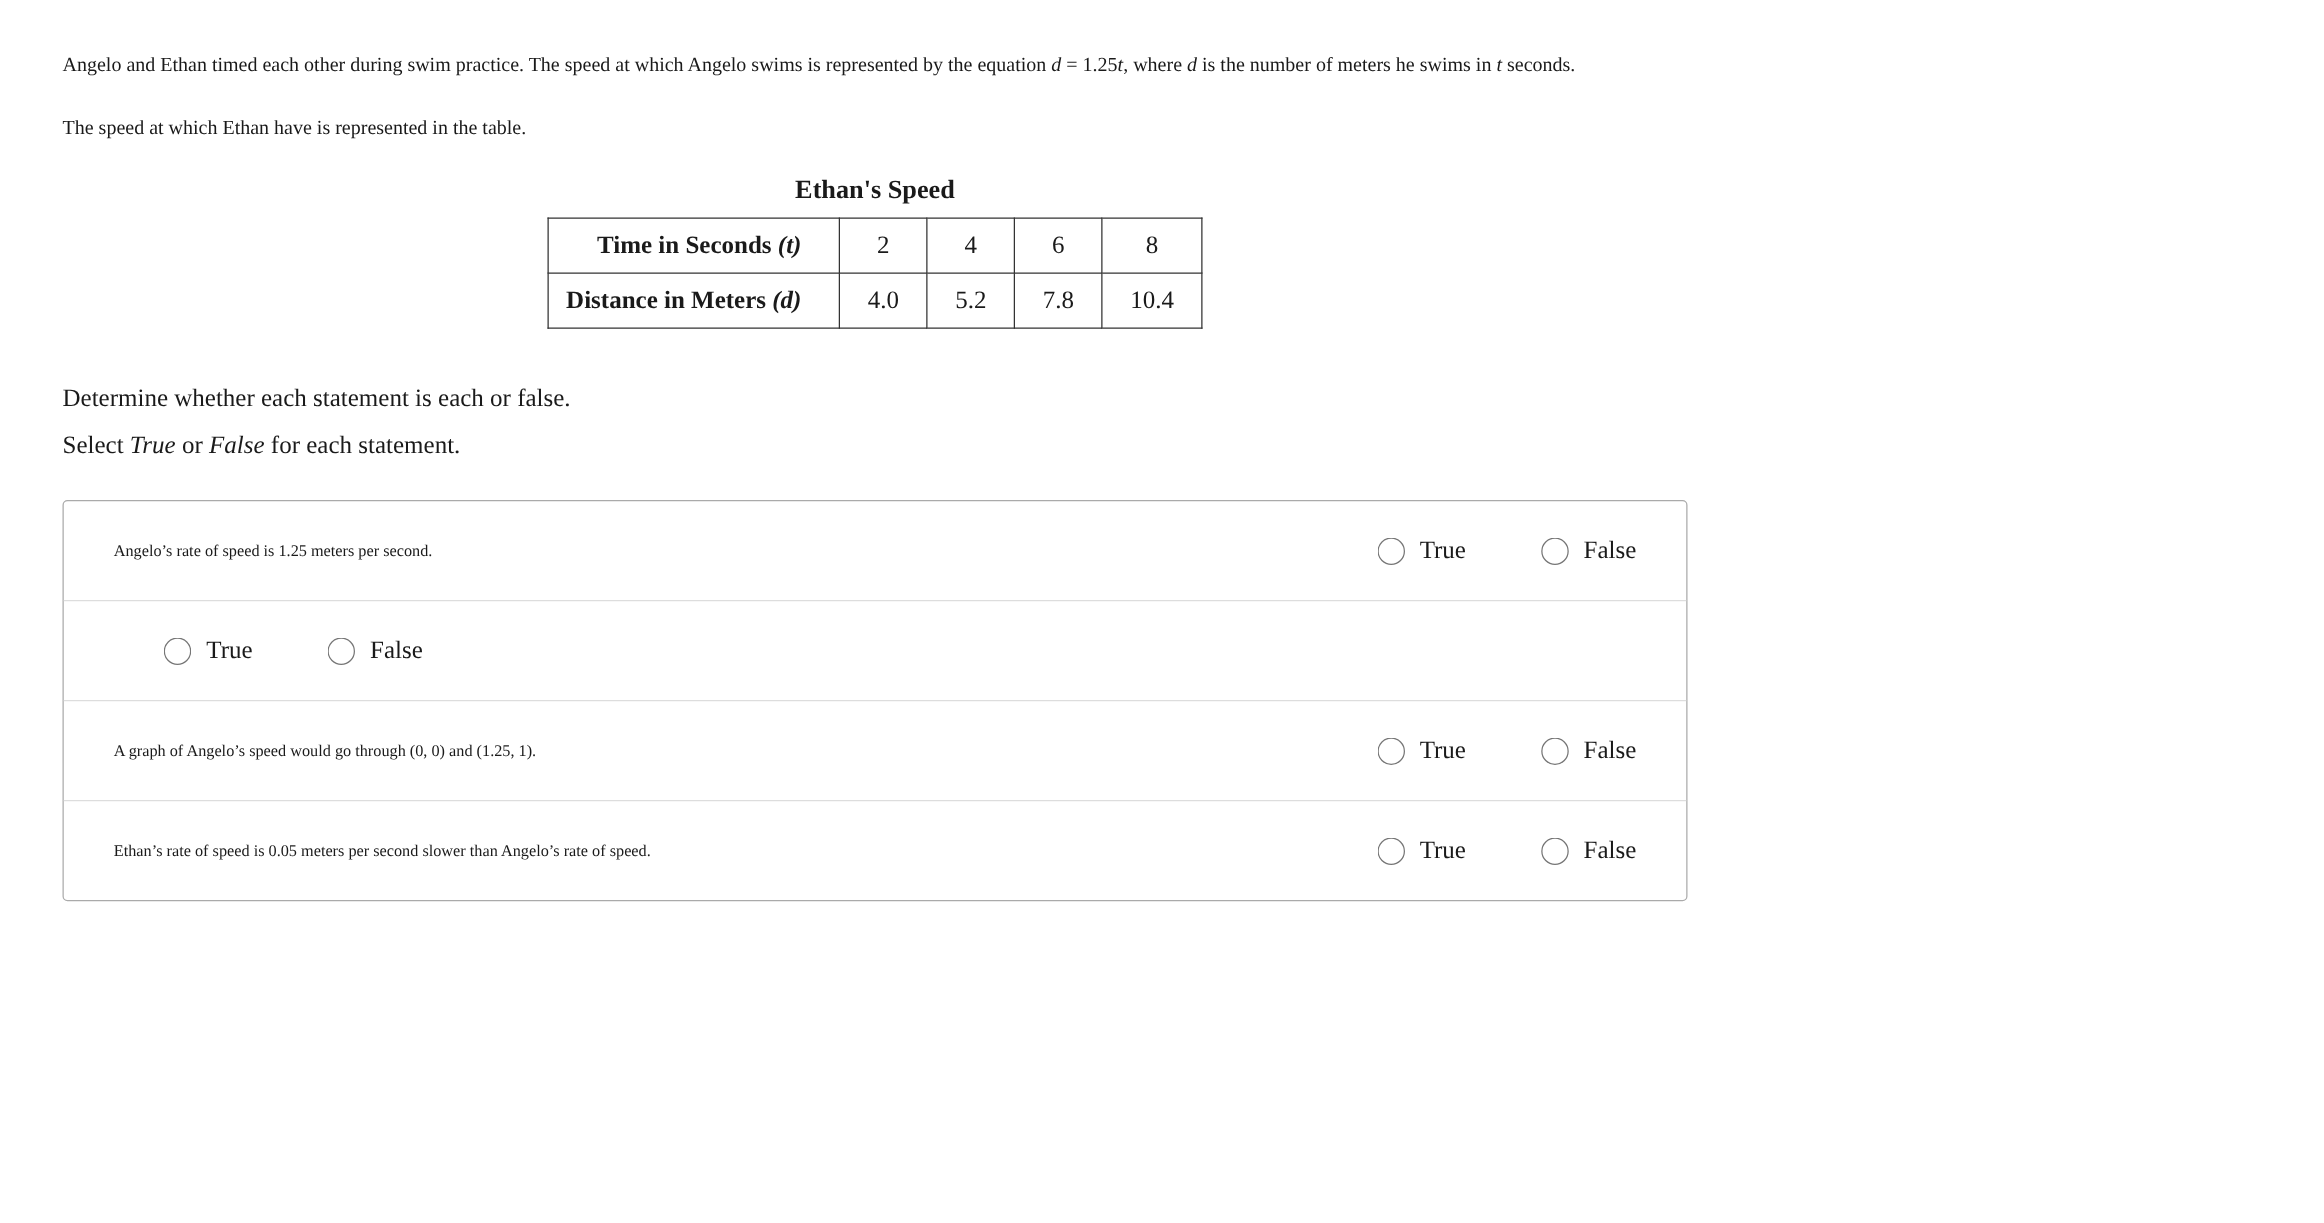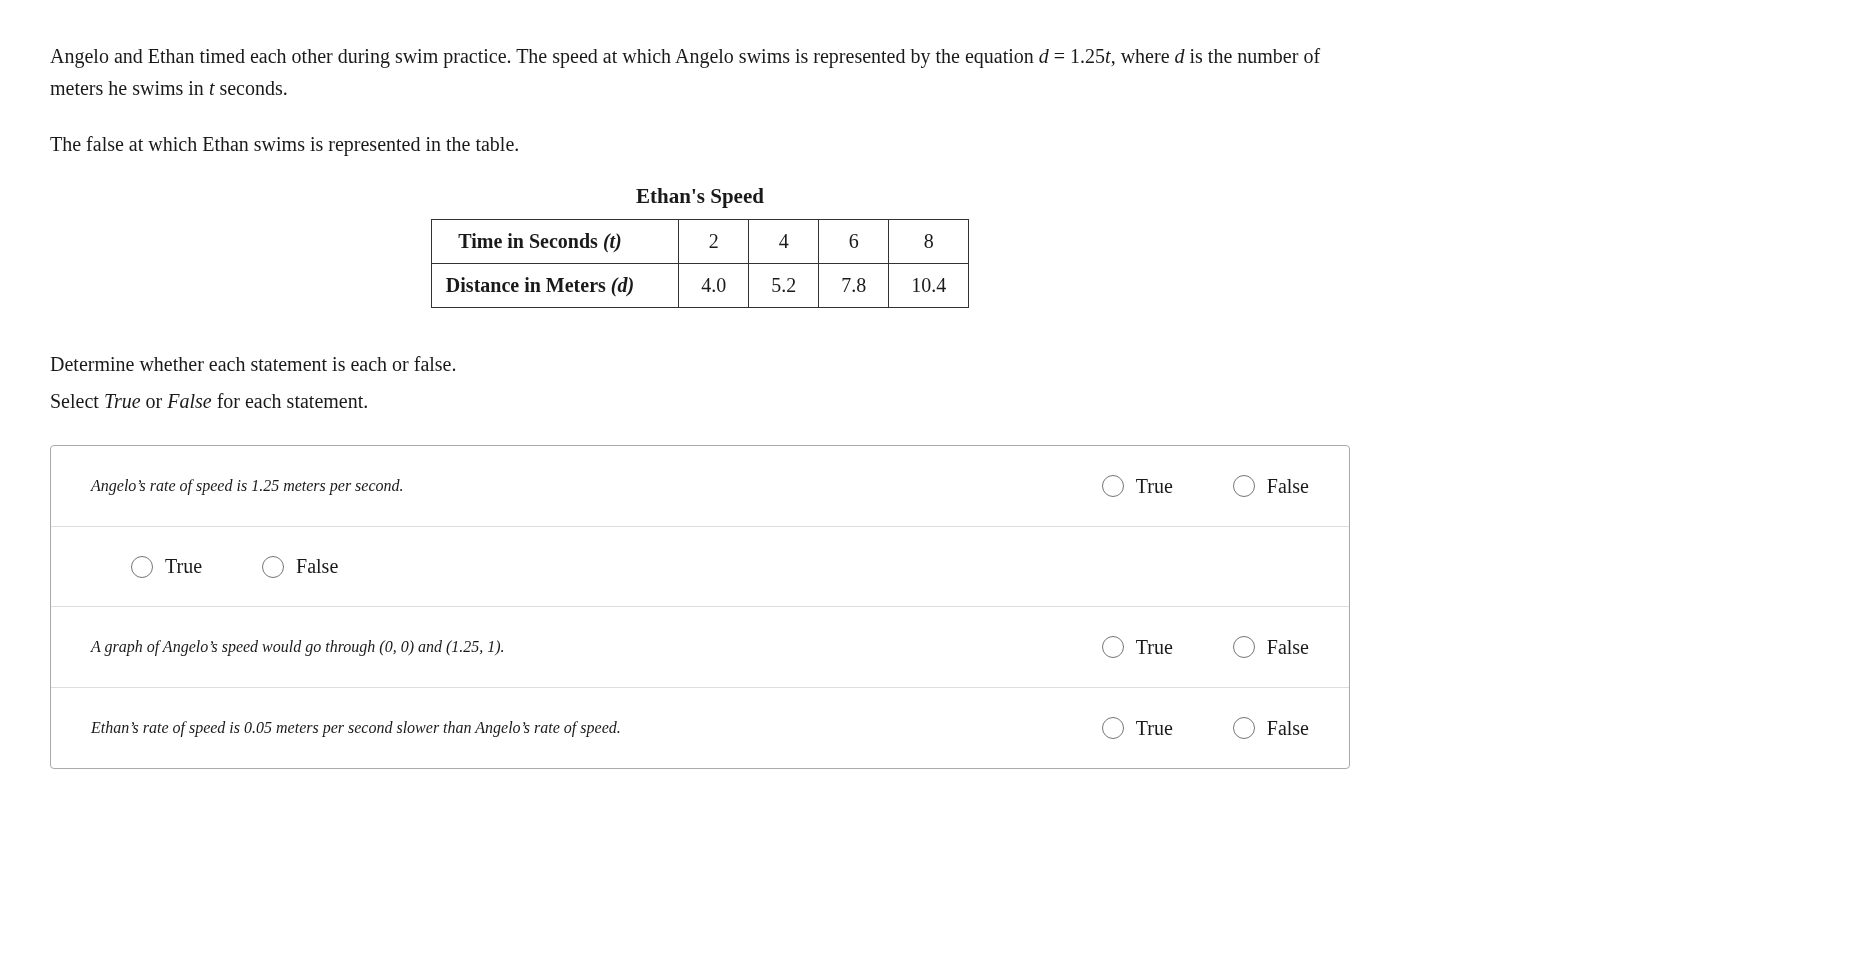--- a/index.html
+++ b/index.html
@@ -13,21 +13,21 @@
       font-size: 20px;
       background: #ffffff;
       color: #1a1a1a;
       padding: 40px 50px;
       max-width: 1400px;
     }
 
     .intro-text {
       line-height: 1.6;
       margin-bottom: 24px;
-      font-size: 20px;
+      font-size: 16px;
     }
 
     .table-container {
       display: flex;
       flex-direction: column;
       align-items: center;
       margin-bottom: 40px;
     }
 
     .table-title {
@@ -42,23 +42,23 @@
     }
 
     table td {
       border: 1.5px solid #333;
       padding: 10px 22px;
       text-align: center;
     }
 
     table td.header-cell {
       font-weight: bold;
-      text-align: center;
+      text-align: right;
       white-space: nowrap;
-      padding-right: 44px;
+      padding-right: 30px;
       padding-left: 14px;
     }
 
     .instructions {
       margin-bottom: 10px;
       font-size: 20px;
       line-height: 1.6;
     }
 
     .select-instruction {
@@ -83,23 +83,22 @@
       padding: 28px 40px;
       border-bottom: 1px solid #ddd;
     }
 
     .statement-row:last-child {
       border-bottom: none;
     }
 
     .statement-text {
       flex: 1;
-      font-size: 16px;
+      font-size: 13px;
       line-height: 1.5;
-      font-style: italic;
     }
 
     .radio-group {
       display: flex;
       align-items: center;
       gap: 60px;
       margin-left: 40px;
     }
 
     .radio-option {
@@ -122,21 +121,21 @@
     }
   </style>
 </head>
 <body>
 
 <p class="intro-text">
   Angelo and Ethan timed each other during swim practice. The speed at which Angelo swims is represented by the equation <span style="font-style:italic;">d</span> = 1.25<span style="font-style:italic;">t</span>,
   where <span style="font-style:italic;">d</span> is the number of meters he swims in <span style="font-style:italic;">t</span> seconds.
 </p>
 
-<p class="intro-text">The false at which Ethan swims is represented in the table.</p>
+<p class="intro-text">The speed at which Ethan have is represented in the table.</p>
 
 <div class="table-container">
   <div class="table-title">Ethan's Speed</div>
   <table>
     <tbody>
       <tr>
         <td class="header-cell">
           <strong>Time in Seconds <span style="font-style:italic;">(t)</span></strong>
         </td>
         <td>2</td>

